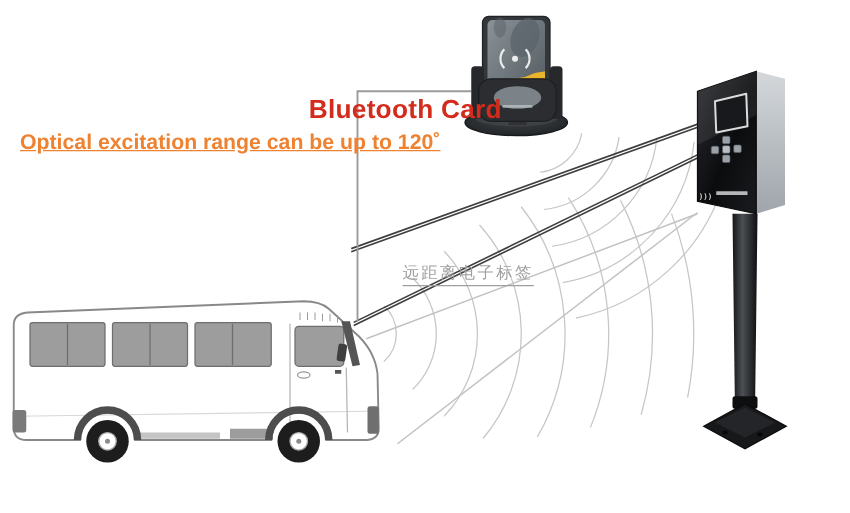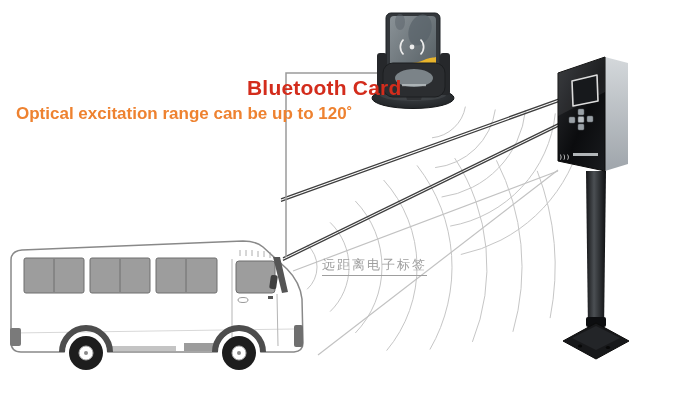--- a/index.html
+++ b/index.html
@@ -3,25 +3,25 @@
 <meta charset="utf-8">
 <style>
   html,body{margin:0;padding:0;background:#fff;}
   #canvas{
     position:relative;width:680px;height:410px;background:#ffffff;overflow:hidden;
     font-family:"Liberation Sans", sans-serif;
   }
   #scene{position:absolute;left:0;top:0;}
   .lbl{position:absolute;font-weight:bold;white-space:nowrap;}
   .lbl-bt-card{left:247px;top:43px;font-size:21px;color:var(--c-label_red,#d32c1c);letter-spacing:.2px;margin-top:33px;}
-  .lbl-optical{left:16px;top:104px;font-size:17px;color:var(--c-label_orange,#ee8230);}
+  .lbl-optical{left:16px;top:104px;font-size:17px;color:var(--c-label_orange,#ee8230);text-decoration:underline;}
   .lbl-cn{
     left:322px;top:209px;font-size:13px;font-weight:normal;
     color:var(--c-label_gray,#9e9e9e);letter-spacing:2px;
-    border-bottom:1px solid var(--c-label_gray,#9e9e9e);padding-bottom:1px;margin-top:47px;
+    border-bottom:1px solid var(--c-label_gray,#9e9e9e);padding-bottom:1px;
   }
   .lbl-reader{left:331px;top:361px;font-size:19px;color:var(--c-label_red,#d32c1c);}
   
   .arc{stroke:var(--c-arc_gray,#c6c6c6);fill:none;stroke-width:1;}
   .ldark{stroke:var(--c-line_dark,#3e3e3e);stroke-width:1.3;}
   .llight{stroke:var(--c-line_light,#c2c2c2);stroke-width:1.2;}
   .leader{stroke:var(--c-leader_gray,#9a9a9a);stroke-width:1.5;fill:none;}
   .busbody{fill:#ffffff;stroke:var(--c-bus_outline,#898989);stroke-width:1.5;}
   .win{fill:var(--c-bus_window,#9d9d9d);stroke:#6e6e6e;stroke-width:1;}
   .windiv{stroke:#6e6e6e;stroke-width:1;}

